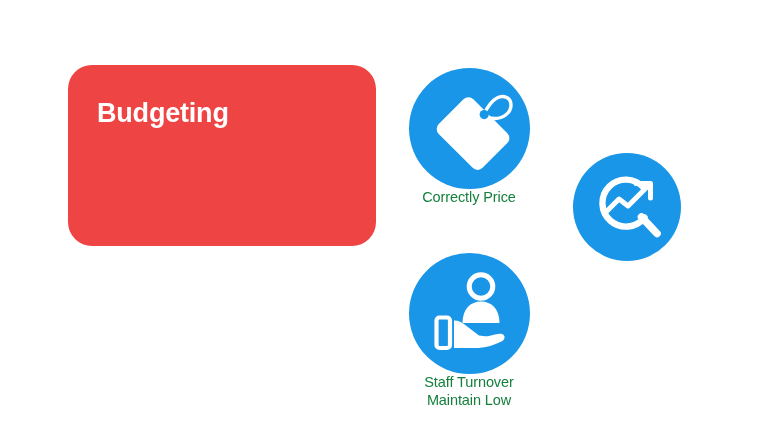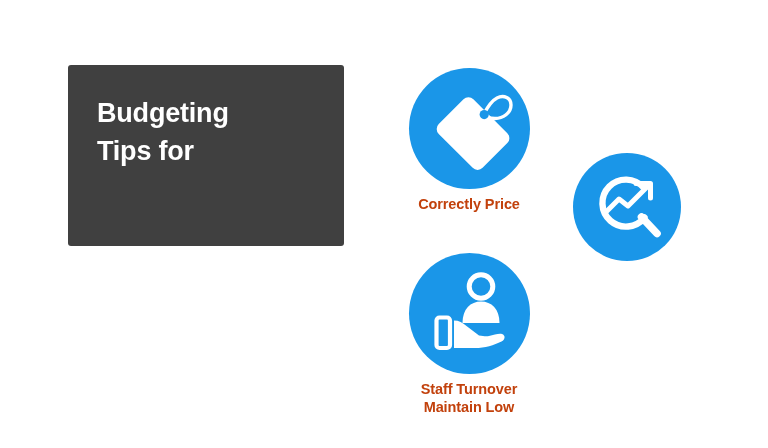--- a/index.html
+++ b/index.html
@@ -19,24 +19,24 @@
     height: 448px;
     background: #ffffff;
     overflow: hidden;
   }
 
   
   .title-card {
     position: absolute;
     left: 68px;
     top: 65px;
-    width: 276px;
+    width: 308px;
     height: 181px;
-    background: #404040;
-    border-radius: 3px;
+    background: #ef4444;
+    border-radius: 24px;
     box-sizing: border-box;
   }
   .title-text {
     position: absolute;
     left: 29px;
     top: 29px;
     width: 240px;
     color: #ffffff;
     font-size: 27px;
     font-weight: bold;
@@ -61,24 +61,23 @@
   }
   .circle svg {
     position: absolute;
     left: 0;
     top: 0;
     width: 100%;
     height: 100%;
     display: block;
   }
   .icon-label {
-    margin-top: 7px;
-    color: #c2410c;
+    color: #15803d;
     font-size: 14.5px;
-    font-weight: bold;
+    font-weight: normal;
     line-height: 17.5px;
     letter-spacing: -0.1px;
   }
   .icon-label span {
     display: block;
     white-space: nowrap;
   }
 
   
   #group-price {
@@ -105,21 +104,20 @@
   #group-marketing .circle { width: 108px; height: 108px; }
 </style>
 </head>
 <body>
 
 <div id="canvas">
 
   <div class="title-card">
     <div class="title-text">
       <span class="title-line">Budgeting</span>
-      <span class="title-line">Tips for</span>
     </div>
   </div>
 
   <div class="icon-group" id="group-price">
     <div class="circle">
       <svg viewBox="0 0 121 121" xmlns="http://www.w3.org/2000/svg">
 
         <path d="M74.5 46.5 C 78 40 82 33 88 30 C 95 26.5 102 30 102 37 C 102 45 94 50.5 86 50.5 C 80 50.5 76 48.5 74.5 46.5 Z" fill="none" stroke="#ffffff" stroke-width="3.4" stroke-linecap="round" stroke-linejoin="round"></path>
 
         <g transform="rotate(-45 60.5 62)">

